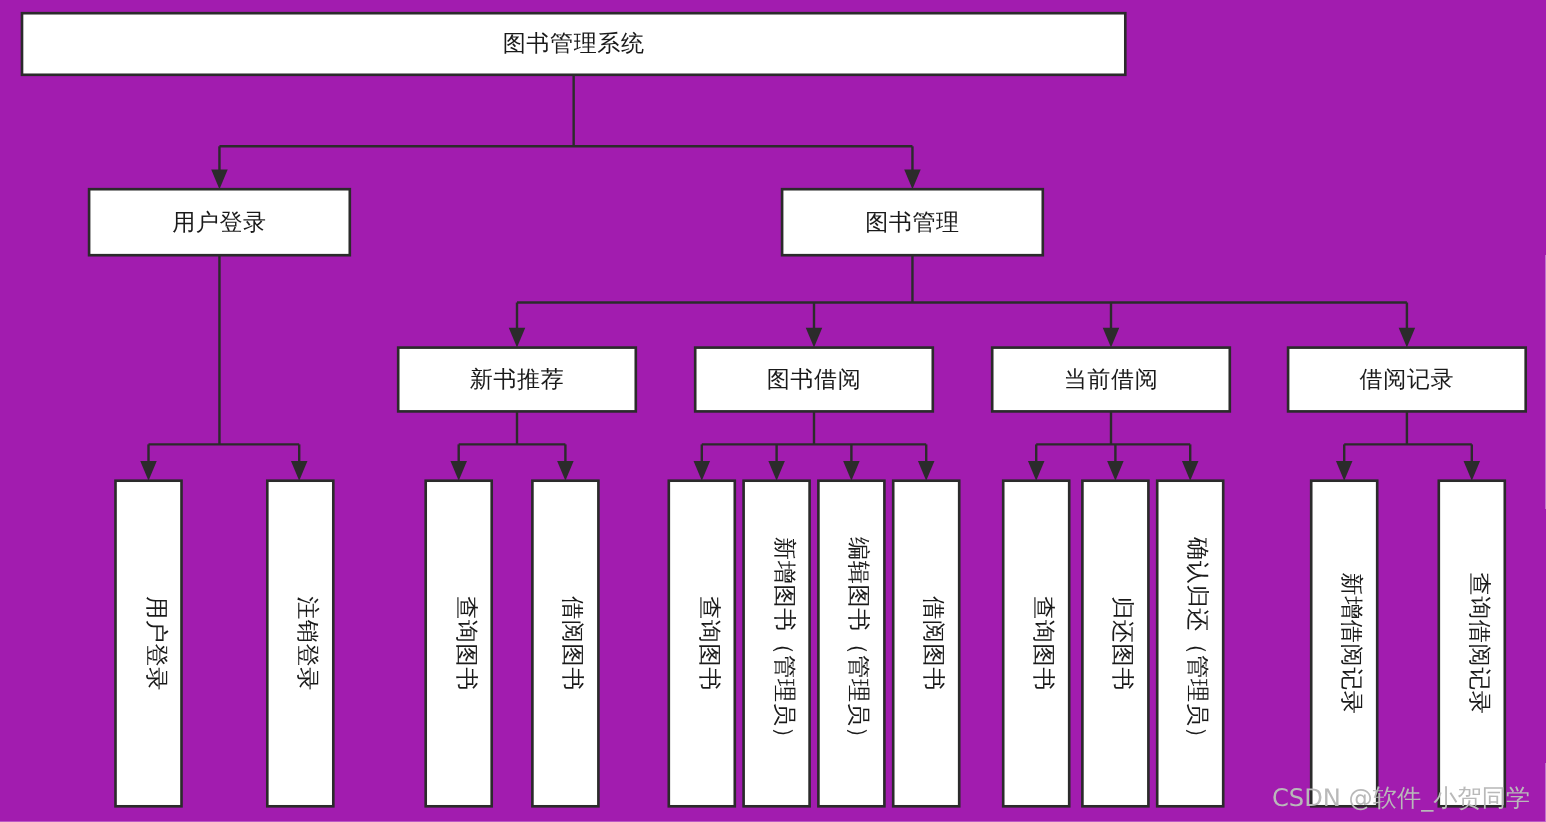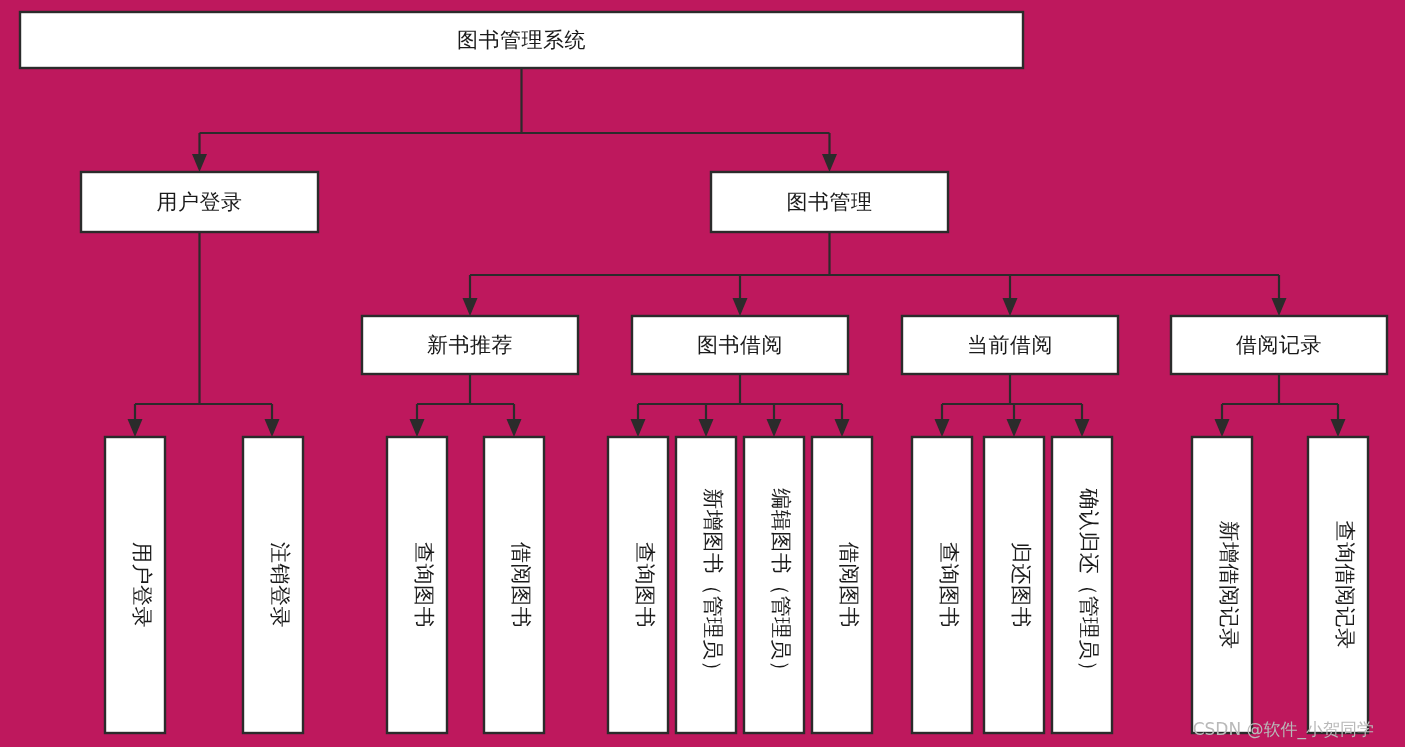--- a/index.html
+++ b/index.html
@@ -10,21 +10,21 @@
   body {
     width: 1405px;
     height: 747px;
     font-family: "DejaVu Sans", "Liberation Sans", sans-serif;
     overflow: hidden;
   }
   #diagram-root {
     position: relative;
     width: 1405px;
     height: 747px;
-    background: #be185d;
+    background: #a21caf;
   }
   svg#flowchart {
     position: absolute;
     top: 0;
     left: 0;
     width: 1405px;
     height: 747px;
     display: block;
   }
   .node-box {
@@ -52,24 +52,24 @@
   }
   .node-label-vertical {
     fill: #1a1a1a;
     font-family: "DejaVu Sans", "Liberation Sans", sans-serif;
     font-size: 21px;
     text-anchor: middle;
     letter-spacing: 0.5px;
   }
   .watermark {
     position: absolute;
-    right: 31px;
+    right: 14px;
     bottom: 6px;
     font-family: "DejaVu Sans", "Liberation Sans", sans-serif;
-    font-size: 17px;
+    font-size: 22px;
     color: #b9b9b9;
     white-space: nowrap;
     user-select: none;
   }
 </style>
 </head>
 <body>
 
 <div id="diagram-root">
 

